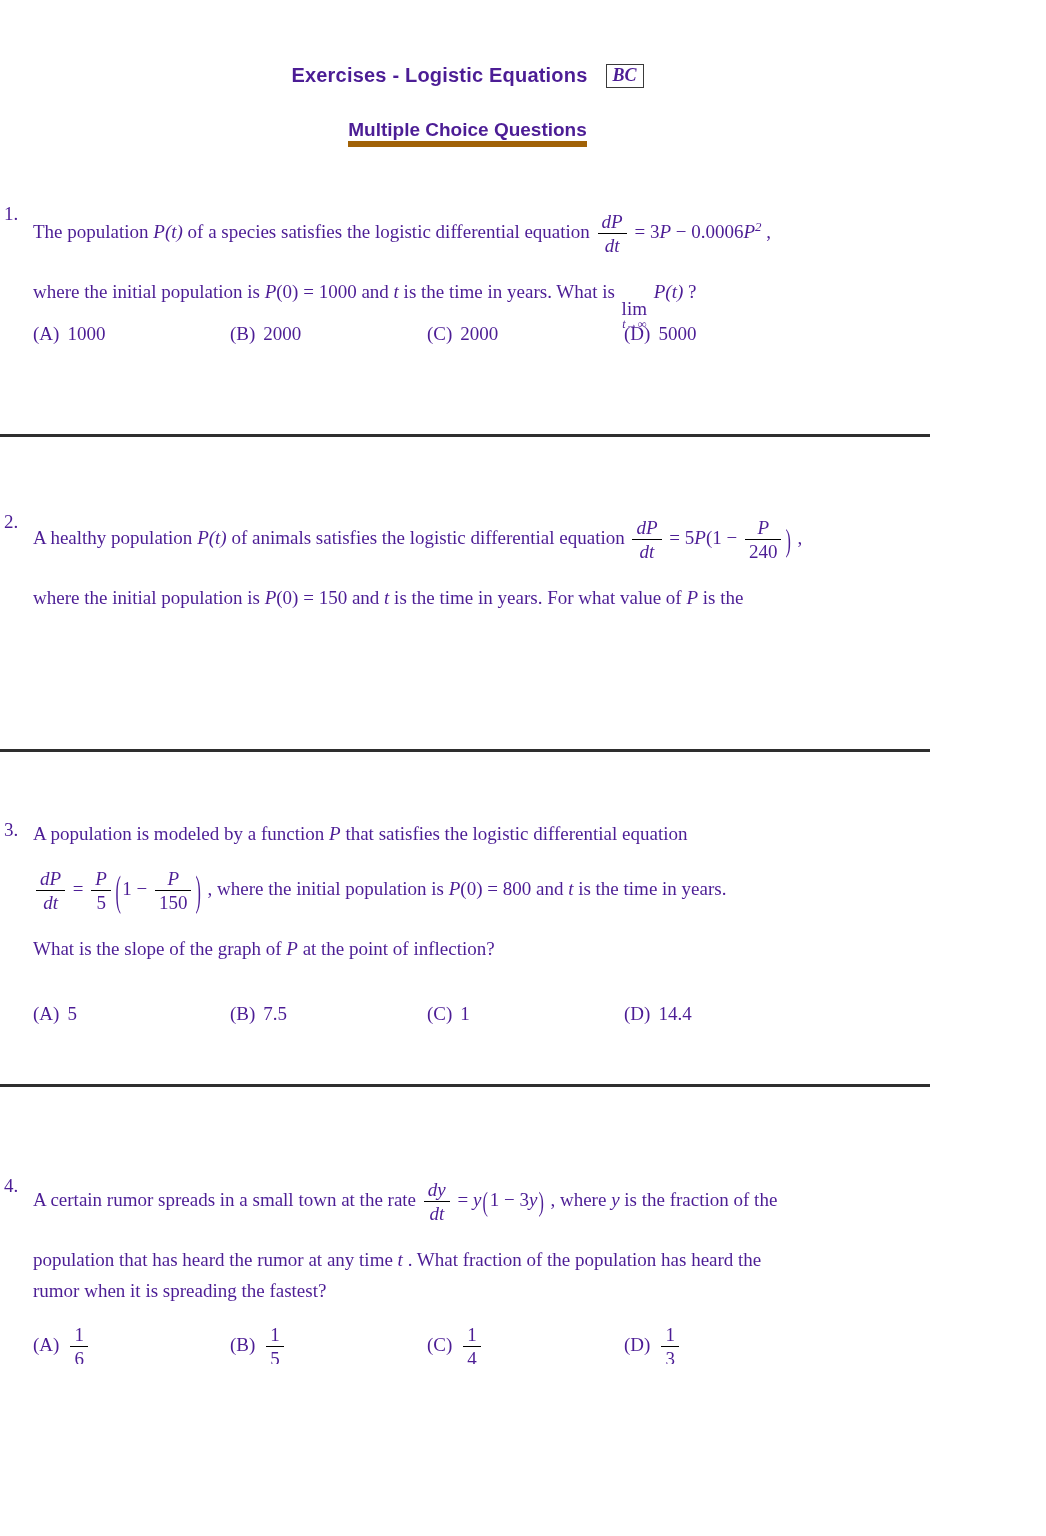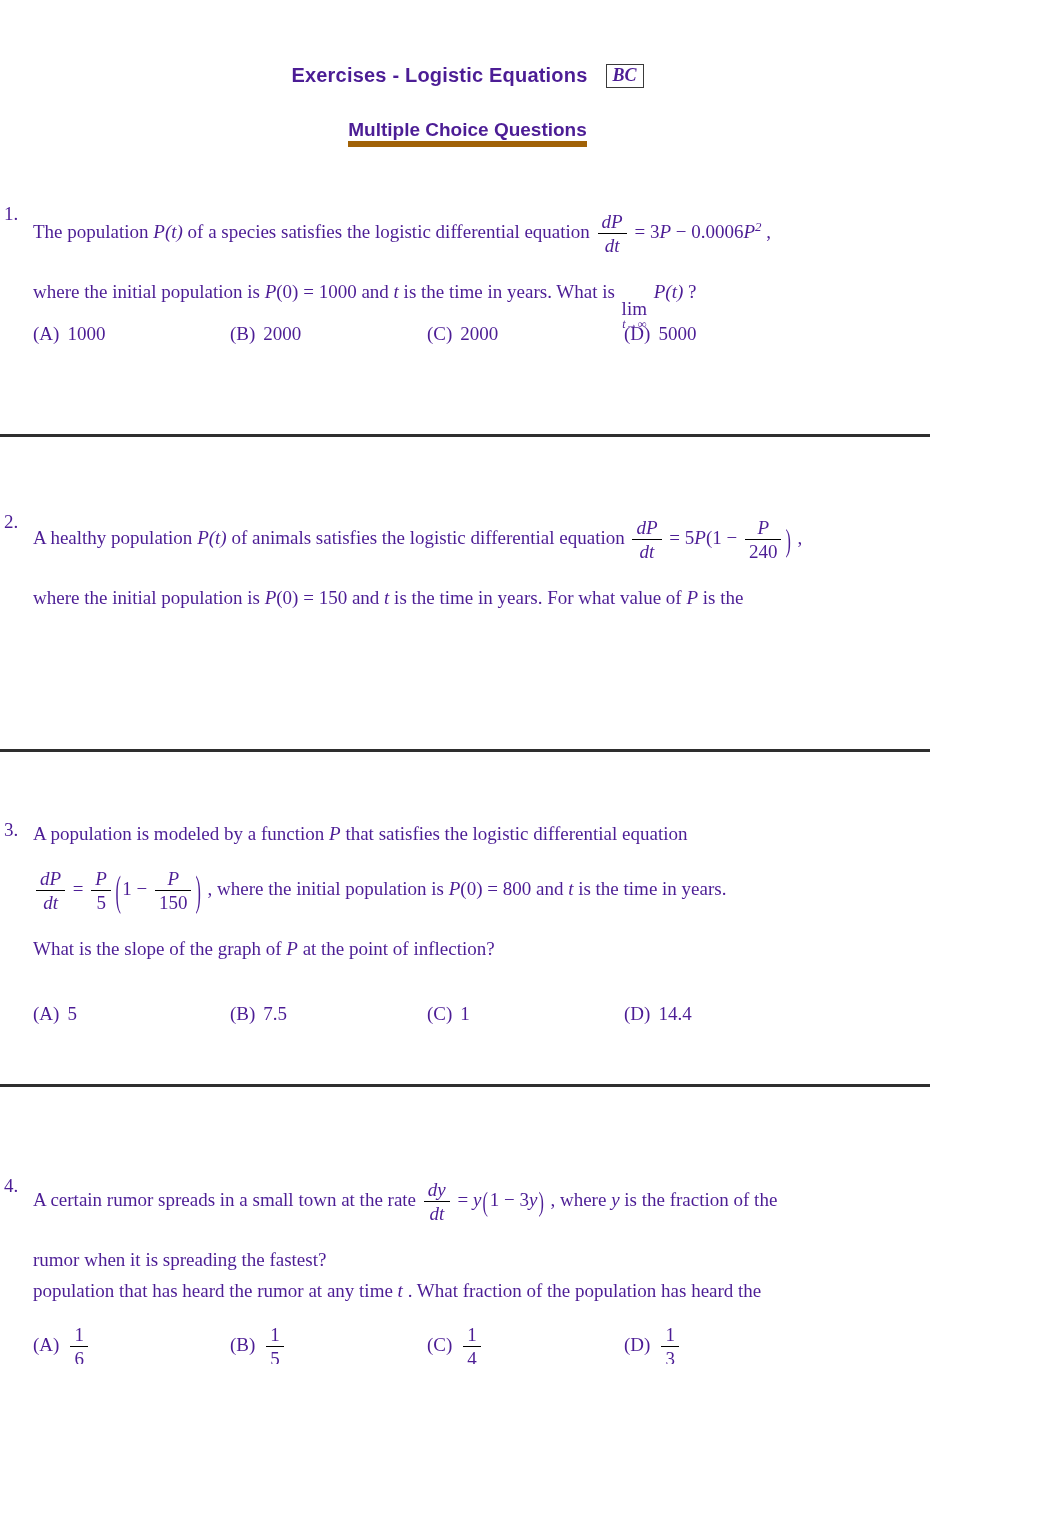--- a/index.html
+++ b/index.html
@@ -105,22 +105,22 @@
       <div class="choice"><span class="clabel">(B)</span><span class="cval">7.5</span></div>
       <div class="choice"><span class="clabel">(C)</span><span class="cval">1</span></div>
       <div class="choice"><span class="clabel">(D)</span><span class="cval">14.4</span></div>
     </div>
   <div class="divider" style="top:1084px"></div>
 
   <div class="question" style="top:1160px">
     <span class="qnum" style="top:15px">4.</span>
     <div class="qbody">
         <div class="qline"><span class="seg">A certain rumor spreads in a small town at the rate </span><span class="frac"><span class="num it">dy</span><span class="den it">dt</span></span><span class="seg"> = </span><span class="seg it">y</span><span class="bigp" style="transform: scale(0.85, 1.45); vertical-align: middle;">(</span><span class="seg">1 − 3</span><span class="seg it">y</span><span class="bigp" style="transform: scale(0.85, 1.45); vertical-align: middle;">)</span><span class="seg"> , where </span><span class="seg it">y</span><span class="seg">  is the fraction of the</span></div>
+        <div class="qline"><span class="seg">population that has heard the rumor at any time </span><span class="seg it">t</span><span class="seg"> . What fraction of the population has heard the</span></div>
         <div class="qline"><span class="seg">rumor when it is spreading the fastest?</span></div>
-        <div class="qline"><span class="seg">population that has heard the rumor at any time </span><span class="seg it">t</span><span class="seg"> . What fraction of the population has heard the</span></div>
       </div>
   </div>
   <div class="choices" style="top:1305px">
       <div class="choice"><span class="clabel">(A)</span><span class="frac"><span class="num">1</span><span class="den">6</span></span></div>
       <div class="choice"><span class="clabel">(B)</span><span class="frac"><span class="num">1</span><span class="den">5</span></span></div>
       <div class="choice"><span class="clabel">(C)</span><span class="frac"><span class="num">1</span><span class="den">4</span></span></div>
       <div class="choice"><span class="clabel">(D)</span><span class="frac"><span class="num">1</span><span class="den">3</span></span></div>
     </div>
   <div class="divider" style="top:1533px"></div>
 

